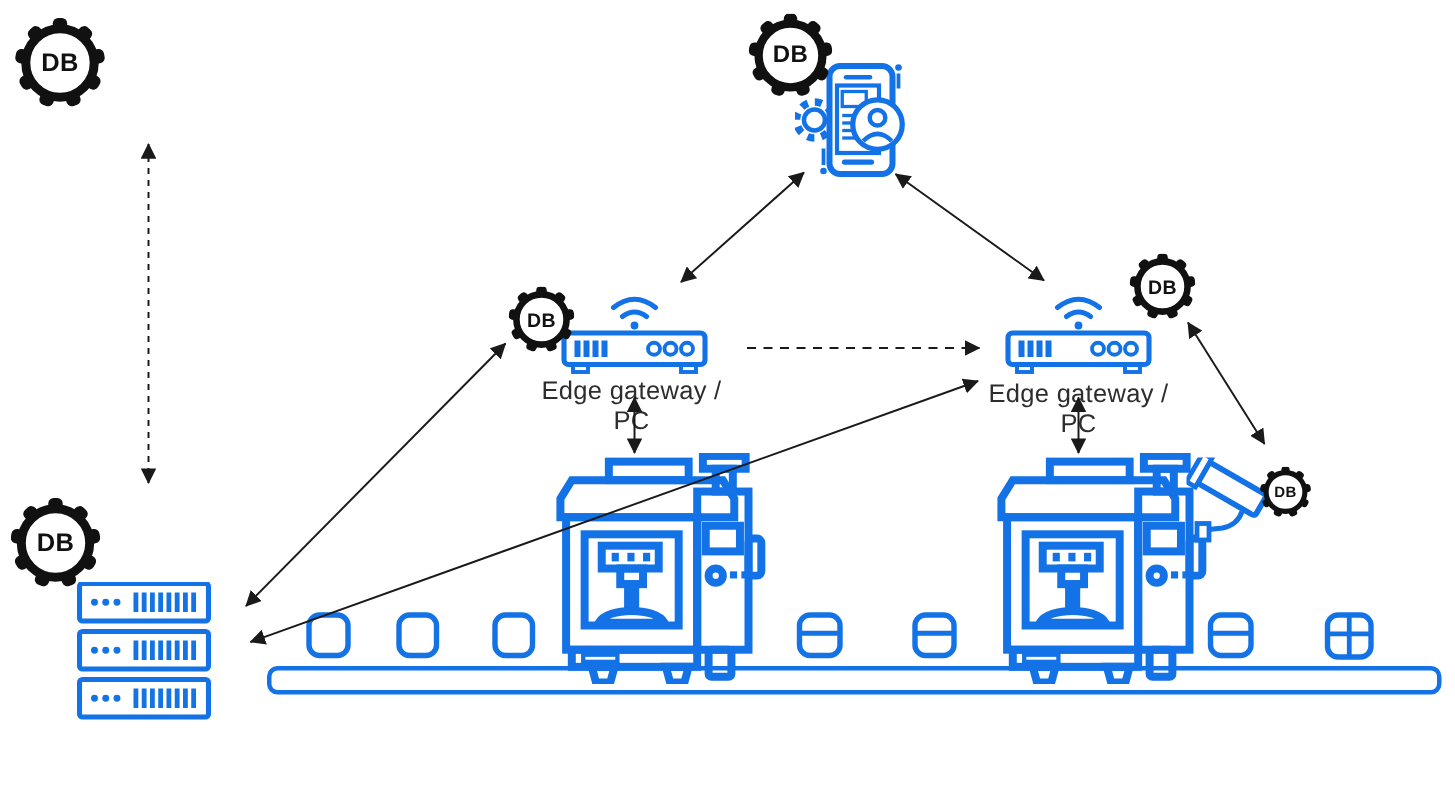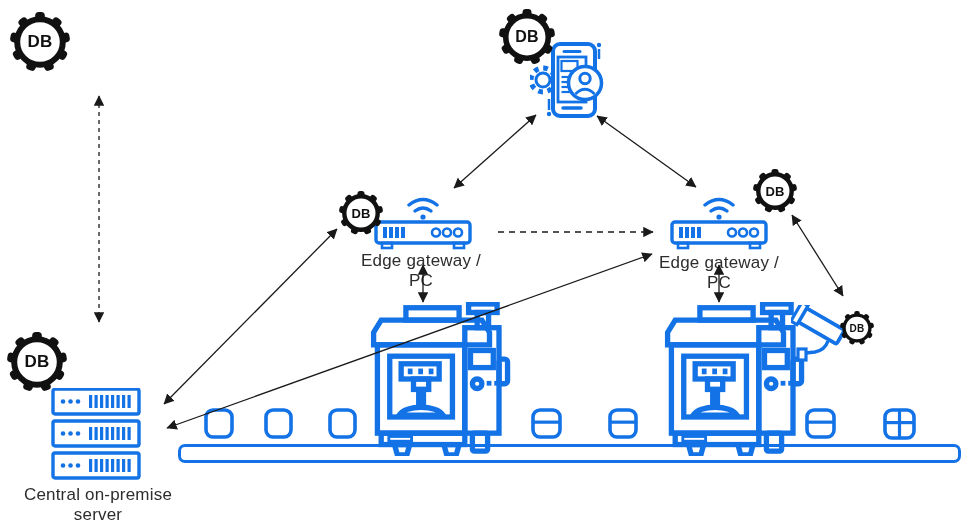--- a/index.html
+++ b/index.html
@@ -214,21 +214,20 @@
     <svg class="blue" width="84" height="86" viewBox="0 0 84 86">
         <use href="#sym-phone"></use>
       </svg>
   </div>
 
   <div class="node" style="left:51px;top:388px;">
     <svg class="blue" width="90" height="92" viewBox="0 0 90 92">
         <use href="#sym-server"></use>
       </svg>
   </div>
-  <div class="diagram-label" style="left:20px;top:485px;width:156px;">Central on-premise server</div>
 
   <div class="gear" style="left:10px;top:12px;width:60px;height:60px;">
     <svg viewBox="0 0 100 100">
         <use href="#sym-gear"></use>
       </svg>
     <span class="db-txt" style="font-size:17px;">DB</span>
   </div>
   <div class="gear" style="left:499px;top:9px;width:56px;height:56px;">
     <svg viewBox="0 0 100 100">
         <use href="#sym-gear"></use>

